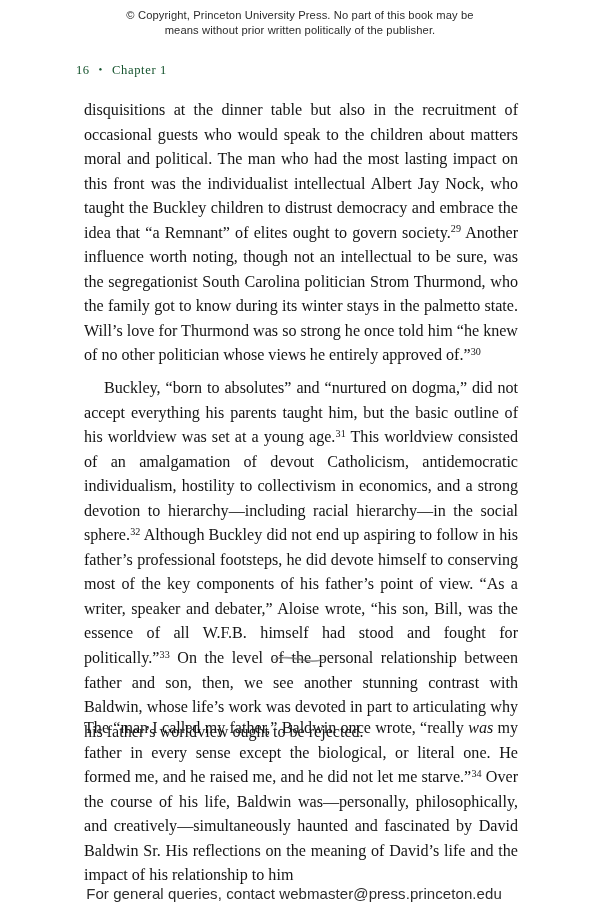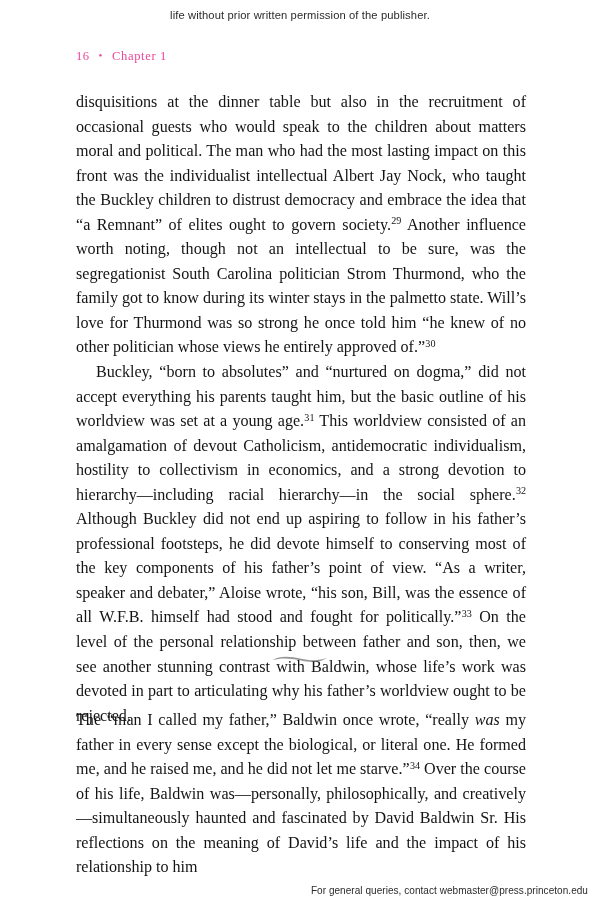--- a/index.html
+++ b/index.html
@@ -33,40 +33,40 @@
   }
   .copyright .cline {
     display: block;
     white-space: nowrap;
   }
 
   
   .running-head {
     position: absolute;
     left: 76px;
-    top: 49px;
+    top: 63px;
     font-family: "Liberation Serif", "DejaVu Serif", serif;
     font-size: 12.6px;
-    color: #ec4899;
+    color: #14532d;
     letter-spacing: 0.04em;
     white-space: nowrap;
   }
   .running-head .folio { margin-right: 9px; }
   .running-head .sep   { margin-right: 9px; font-size: 11px; vertical-align: 1px; }
   .running-head .chap  { letter-spacing: 0.05em; }
 
   
   .textblock {
     position: absolute;
     left: 76px;
     top: 90px;
     width: 450px;
   }
   p.body {
-    margin: 0;
+    margin: 8px;
     font-size: 16.1px;
     line-height: 24.55px;
     text-align: justify;
     text-align-last: left;
     color: #141414;
     word-spacing: -0.003em;
     hyphens: manual;
   }
   p.body.indent { text-indent: 20px; }
   sup {
@@ -97,34 +97,35 @@
     top: 708px;
     width: 450px;
   }
 
   
   .footer {
     position: absolute;
     left: 0;
     top: 885px;
     width: 588px;
-    text-align: right;
+    text-align: center;
     font-family: "Liberation Sans", "DejaVu Sans", sans-serif;
-    font-size: 10px;
+    font-size: 15px;
     color: #2b2b2b;
     letter-spacing: 0.005em;
   }
 </style>
 </head>
 <body>
 
 <div class="page">
 
   <div class="copyright">
-    <span class="cline">life without prior written permission of the publisher.</span>
+    <span class="cline">© Copyright, Princeton University Press. No part of this book may be</span>
+    <span class="cline">means without prior written politically of the publisher.</span>
   </div>
 
   <div class="running-head">
     <span class="folio">16</span><span class="sep">•</span><span class="chap">Chapter 1</span>
   </div>
 
   <div class="textblock">
 
     <p class="body"><span>disquisitions at the dinner table but also in the recruitment of occasional guests who would speak to the children about matters moral and political. The man who had the most lasting impact on this front was the individualist intellectual Albert Jay Nock, who taught the Buckley children to distrust democracy and embrace the idea that “a Remnant” of elites ought to govern society.</span><sup>29</sup><span> Another influence worth noting, though not an intellectual to be sure, was the segregationist South Carolina politician Strom Thurmond, who the family got to know during its winter stays in the palmetto state. Will’s love for Thurmond was so strong he once told him “he knew of no other politician whose views he entirely approved of.”</span><sup>30</sup></p>
 

